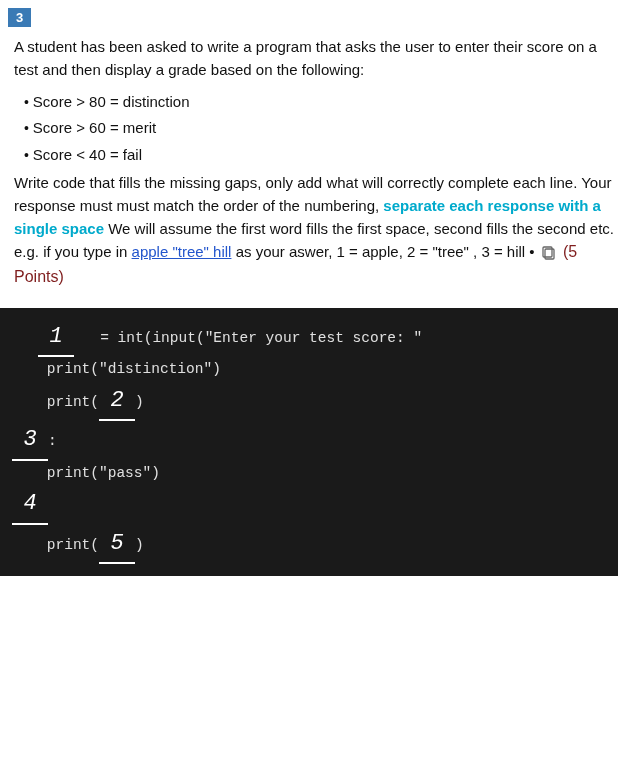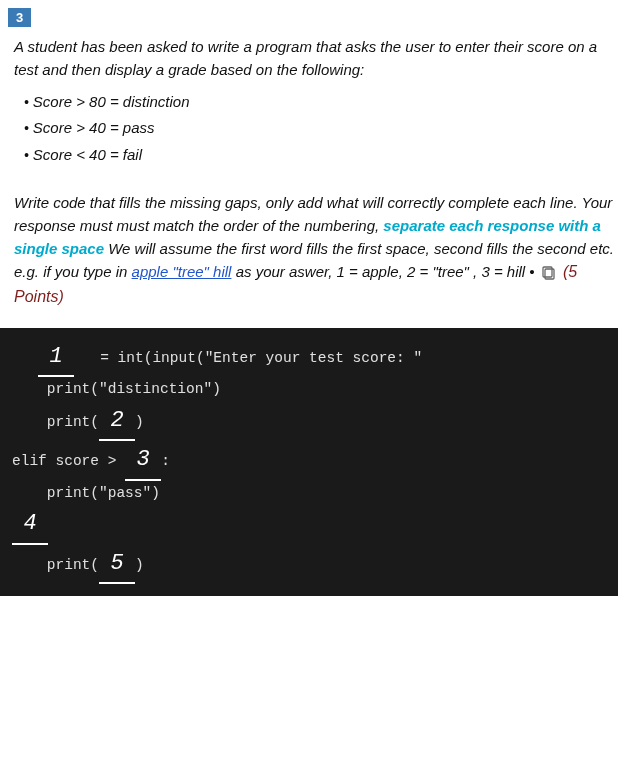--- a/index.html
+++ b/index.html
@@ -19,30 +19,29 @@
       font-size: 13px;
       font-weight: bold;
       padding: 2px 8px;
       display: inline-block;
       margin: 8px 0 8px 8px;
     }
 
     .question-body {
       padding: 0 4px 10px 14px;
       line-height: 1.55;
-      font-style: italic;
     }
 
     .question-body p {
       margin-bottom: 8px;
     }
 
     .bullet-list {
       list-style: none;
-      margin: 6px 0 24px 10px;
+      margin: 6px 0 4px 10px;
     }
 
     .bullet-list li::before {
       content: "• ";
       font-size: 14px;
     }
 
     .bullet-list li {
       margin-bottom: 3px;
       font-size: 15px;
@@ -110,21 +109,21 @@
 
 <div>
   <span class="question-number-badge">3</span>
 </div>
 
 <div class="question-body">
   <p class="instruction-text">A student has been asked to write a program that asks the user to enter their score on a test and  then display a grade based on the following:</p>
 
   <ul class="bullet-list">
     <li>Score &gt; 80 = distinction</li>
-    <li>Score &gt; 40 = pass</li>
+    <li>Score &gt; 60 = merit</li>
     <li>Score &lt; 40 = fail</li>
   </ul>
 
   <p class="instruction-text">
     <span>Write code that fills the missing gaps, only add  what will correctly complete each line.  Your response must must match the order of the numbering,</span>
     <span class="highlight-cyan">separate each response with a single space</span>
     <span>  We will assume the first word fills the first space, second fills the second etc. e.g.  if you type in</span>
     <span class="highlight-link">apple "tree" hill</span>
     <span>as your aswer, 1 = apple, 2 = "tree" , 3 = hill •</span>
     <span>
@@ -147,21 +146,21 @@
   <div class="code-line">
     <span>    print("distinction")</span>
   </div>
 
 
   <div class="code-line">
     <span>    print(</span><span class="answer-blank"><span class="answer-num">2</span></span><span>)</span>
   </div>
 
   <div class="code-line">
-    <span>elif score &gt; </span><span class="answer-blank"><span class="answer-num">3</span></span><span>:</span>
+    <span class="answer-blank"><span class="answer-num">3</span></span><span>:</span>
   </div>
 
   <div class="code-line">
     <span>    print("pass")</span>
   </div>
 
   <div class="code-line">
     <span class="answer-blank"><span class="answer-num">4</span></span>
   </div>
 

